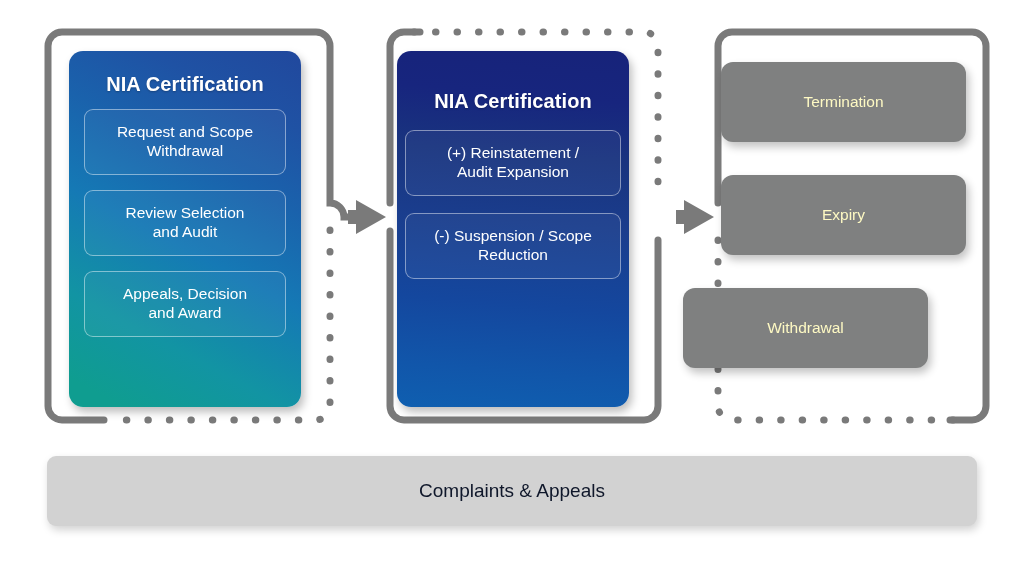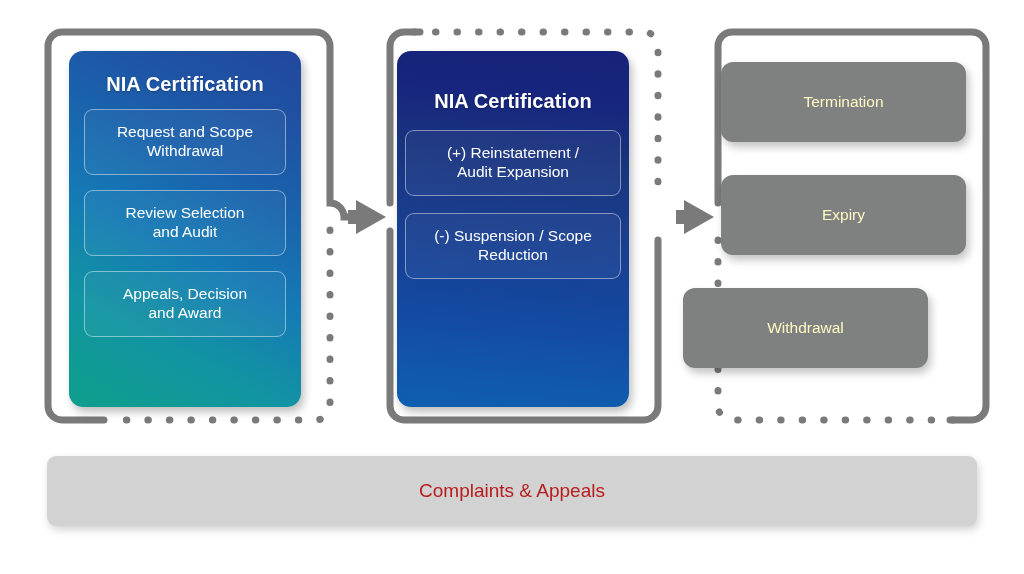--- a/index.html
+++ b/index.html
@@ -139,21 +139,21 @@
 
   
   #complaints-bar {
     position: absolute;
     left: 47px;
     top: 456px;
     width: 930px;
     height: 70px;
     background: #d2d2d2;
     border-radius: 9px;
-    color: #b91c1c;
+    color: #0f172a;
     font-size: 19px;
     display: flex;
     align-items: center;
     justify-content: center;
     box-shadow: 2px 4px 8px rgba(0,0,0,0.18);
     box-sizing: border-box;
   }
 </style>
 </head>
 <body>

